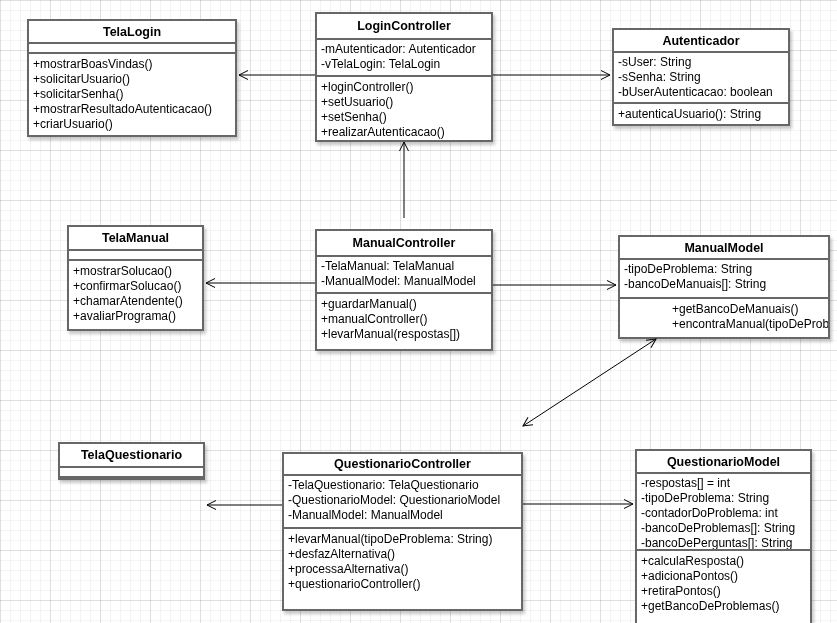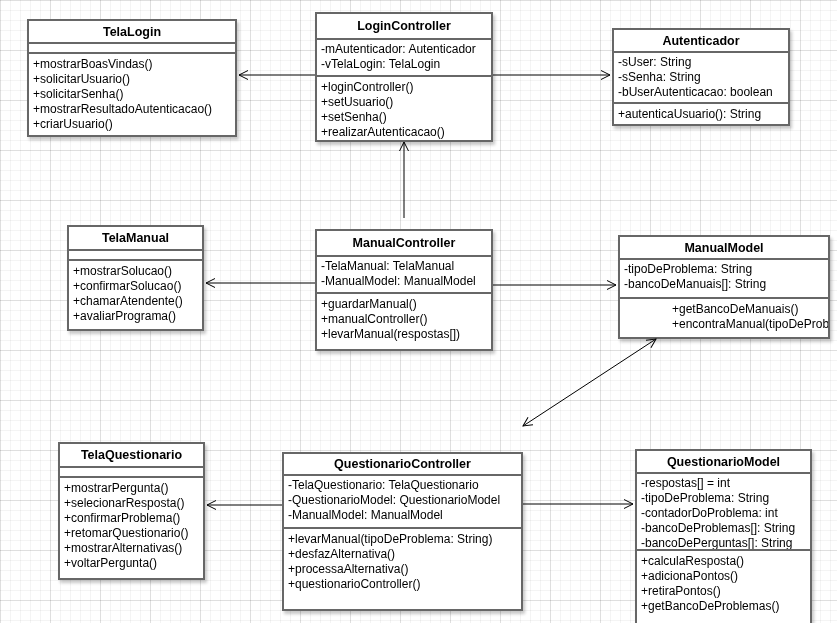--- a/index.html
+++ b/index.html
@@ -114,28 +114,20 @@
           <div class="uml-line">-bancoDeManuais[]: String</div>
         </div>
         <div class="uml-section last" style="height: 38px; margin-left: 48px;">
           <div class="uml-line">+getBancoDeManuais()</div>
           <div class="uml-line">+encontraManual(tipoDeProblema)</div>
         </div>
       </div>
       <div class="uml-class" style="left: 58px; top: 442px; width: 147px;">
         <div class="uml-title" style="height: 24px;">TelaQuestionario</div>
         <div class="uml-section" style="height: 10px;"></div>
-        <div class="uml-section last" style="height: 100px;">
-          <div class="uml-line">+mostrarPergunta()</div>
-          <div class="uml-line">+selecionarResposta()</div>
-          <div class="uml-line">+confirmarProblema()</div>
-          <div class="uml-line">+retomarQuestionario()</div>
-          <div class="uml-line">+mostrarAlternativas()</div>
-          <div class="uml-line">+voltarPergunta()</div>
-        </div>
       </div>
       <div class="uml-class" style="left: 282px; top: 428px; width: 241px; margin-top: 24px;">
         <div class="uml-title" style="height: 22px;">QuestionarioController</div>
         <div class="uml-section" style="height: 53px;">
           <div class="uml-line">-TelaQuestionario: TelaQuestionario</div>
           <div class="uml-line">-QuestionarioModel: QuestionarioModel</div>
           <div class="uml-line">-ManualModel: ManualModel</div>
         </div>
         <div class="uml-section last" style="height: 80px;">
           <div class="uml-line">+levarManual(tipoDeProblema: String)</div>

